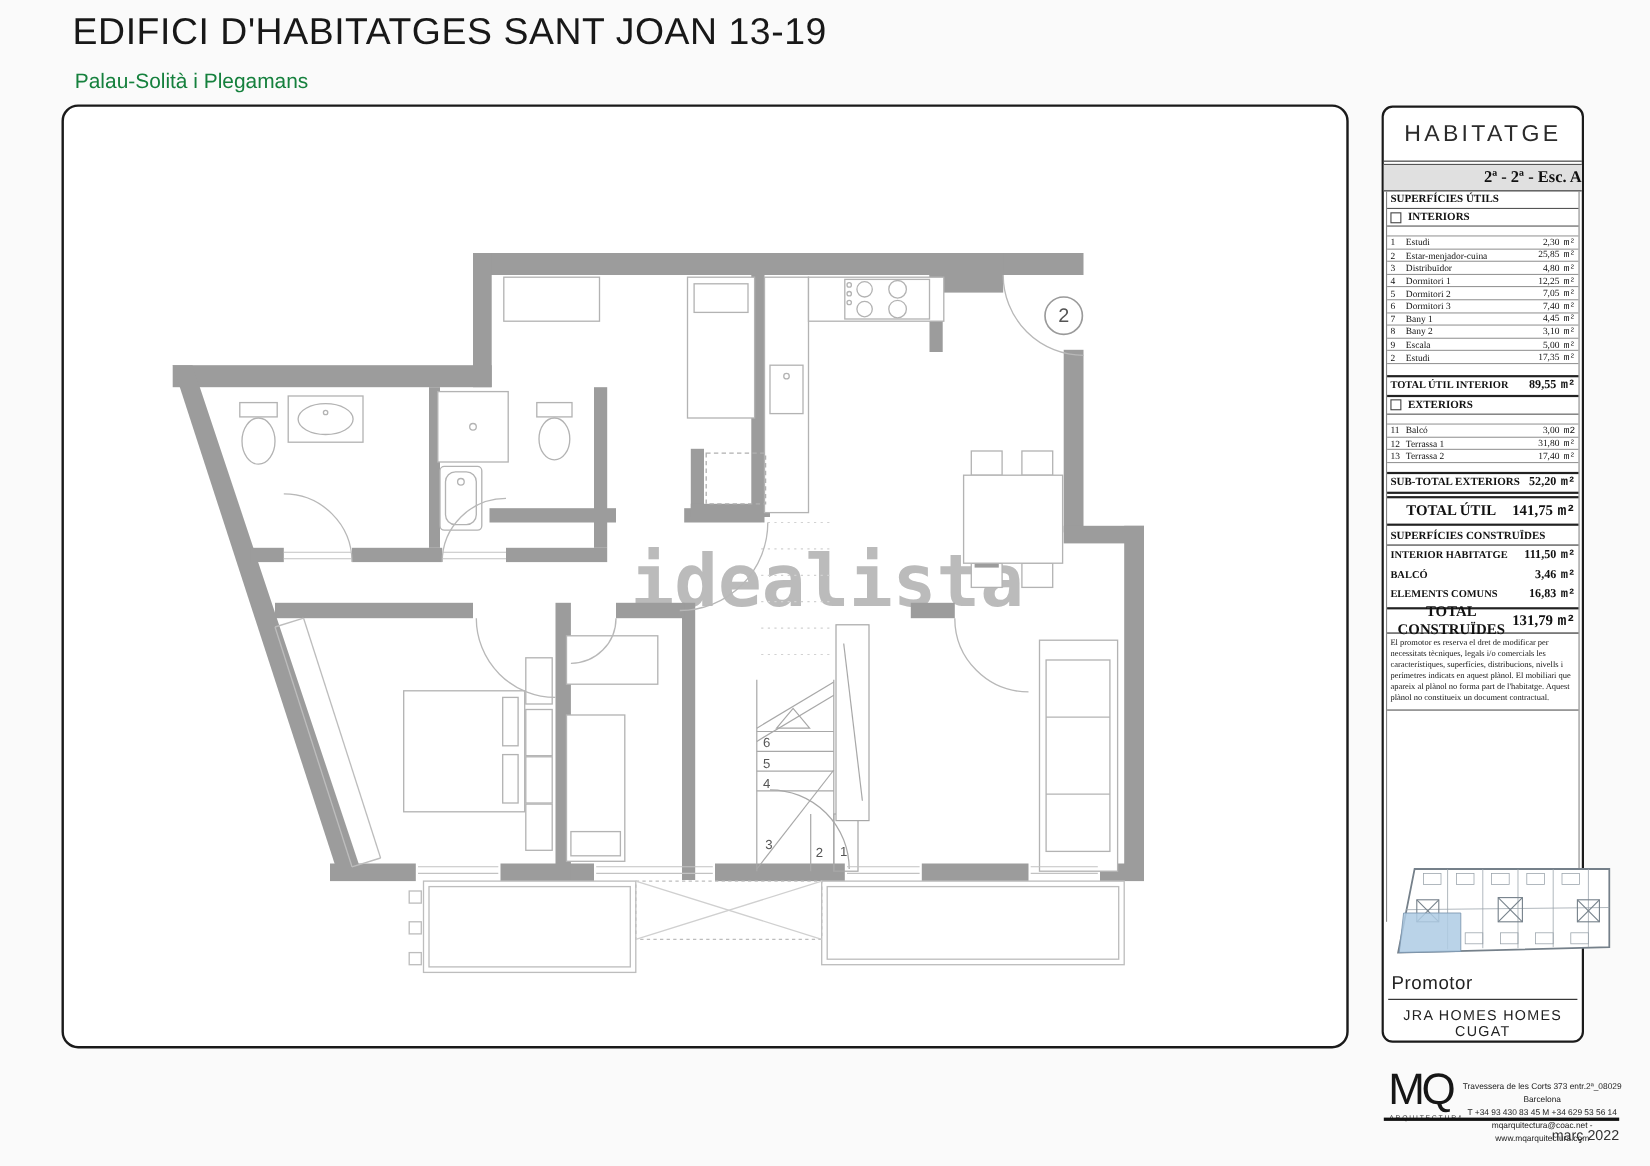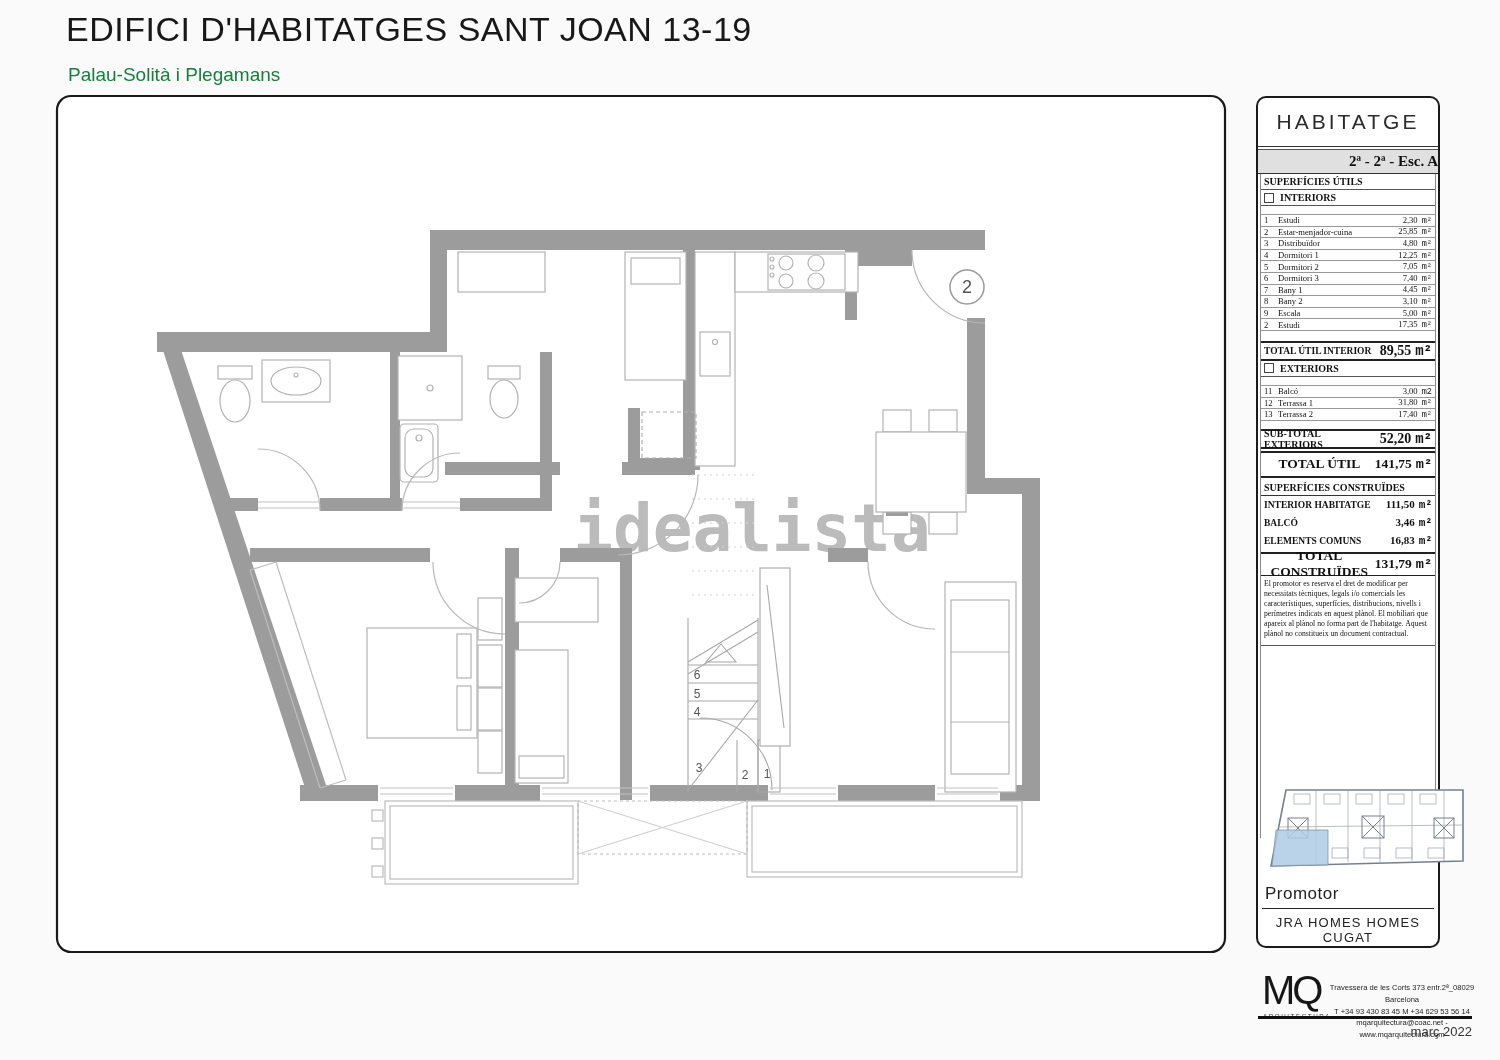--- a/index.html
+++ b/index.html
@@ -25,21 +25,21 @@
   .rowgap{height:8px;border-bottom:1px solid #999;}
   .arow{display:flex;align-items:center;height:10.6px;border-bottom:1px solid #979797;font-size:8.6px;padding:0 3px;}
   .arow .n{width:14px;}
   .arow .nm{flex:1;}
   .arow .v{text-align:right;}
   .u{margin-left:4px;font-family:Liberation Mono, monospace;}
   .blank{height:10px;}
   .trow{display:flex;align-items:center;height:16px;border-top:2px solid #222;border-bottom:2px solid #222;
         font-weight:bold;padding:0 3px;}
   .trow .lbl{flex:1;font-size:9.5px;}
-  .trow .v{font-size:14px;text-align:right;}
+  .trow .v{font-size:11px;text-align:right;}
   .total-big{display:flex;align-items:center;height:23px;border-top:2px solid #222;border-bottom:2px solid #222;
              font-weight:bold;padding:0 3px;margin-top:2px;}
   .total-big .lbl{flex:1;text-align:center;font-size:13.5px;}
   .total-big .v{font-size:13.5px;}
   .crow{display:flex;align-items:center;height:18px;font-weight:bold;padding:0 3px;}
   .crow .lbl{flex:1;font-size:9.5px;}
   .crow .v{font-size:11px;}
   .disclaimer{font-size:7.7px;line-height:1.3;text-align:left;padding:3px 3px 6px;border-bottom:1.2px solid #555;}
   .spacer{height:192px;}
   .keyplan{position:absolute;left:8px;top:684px;width:204px;height:96px;}

